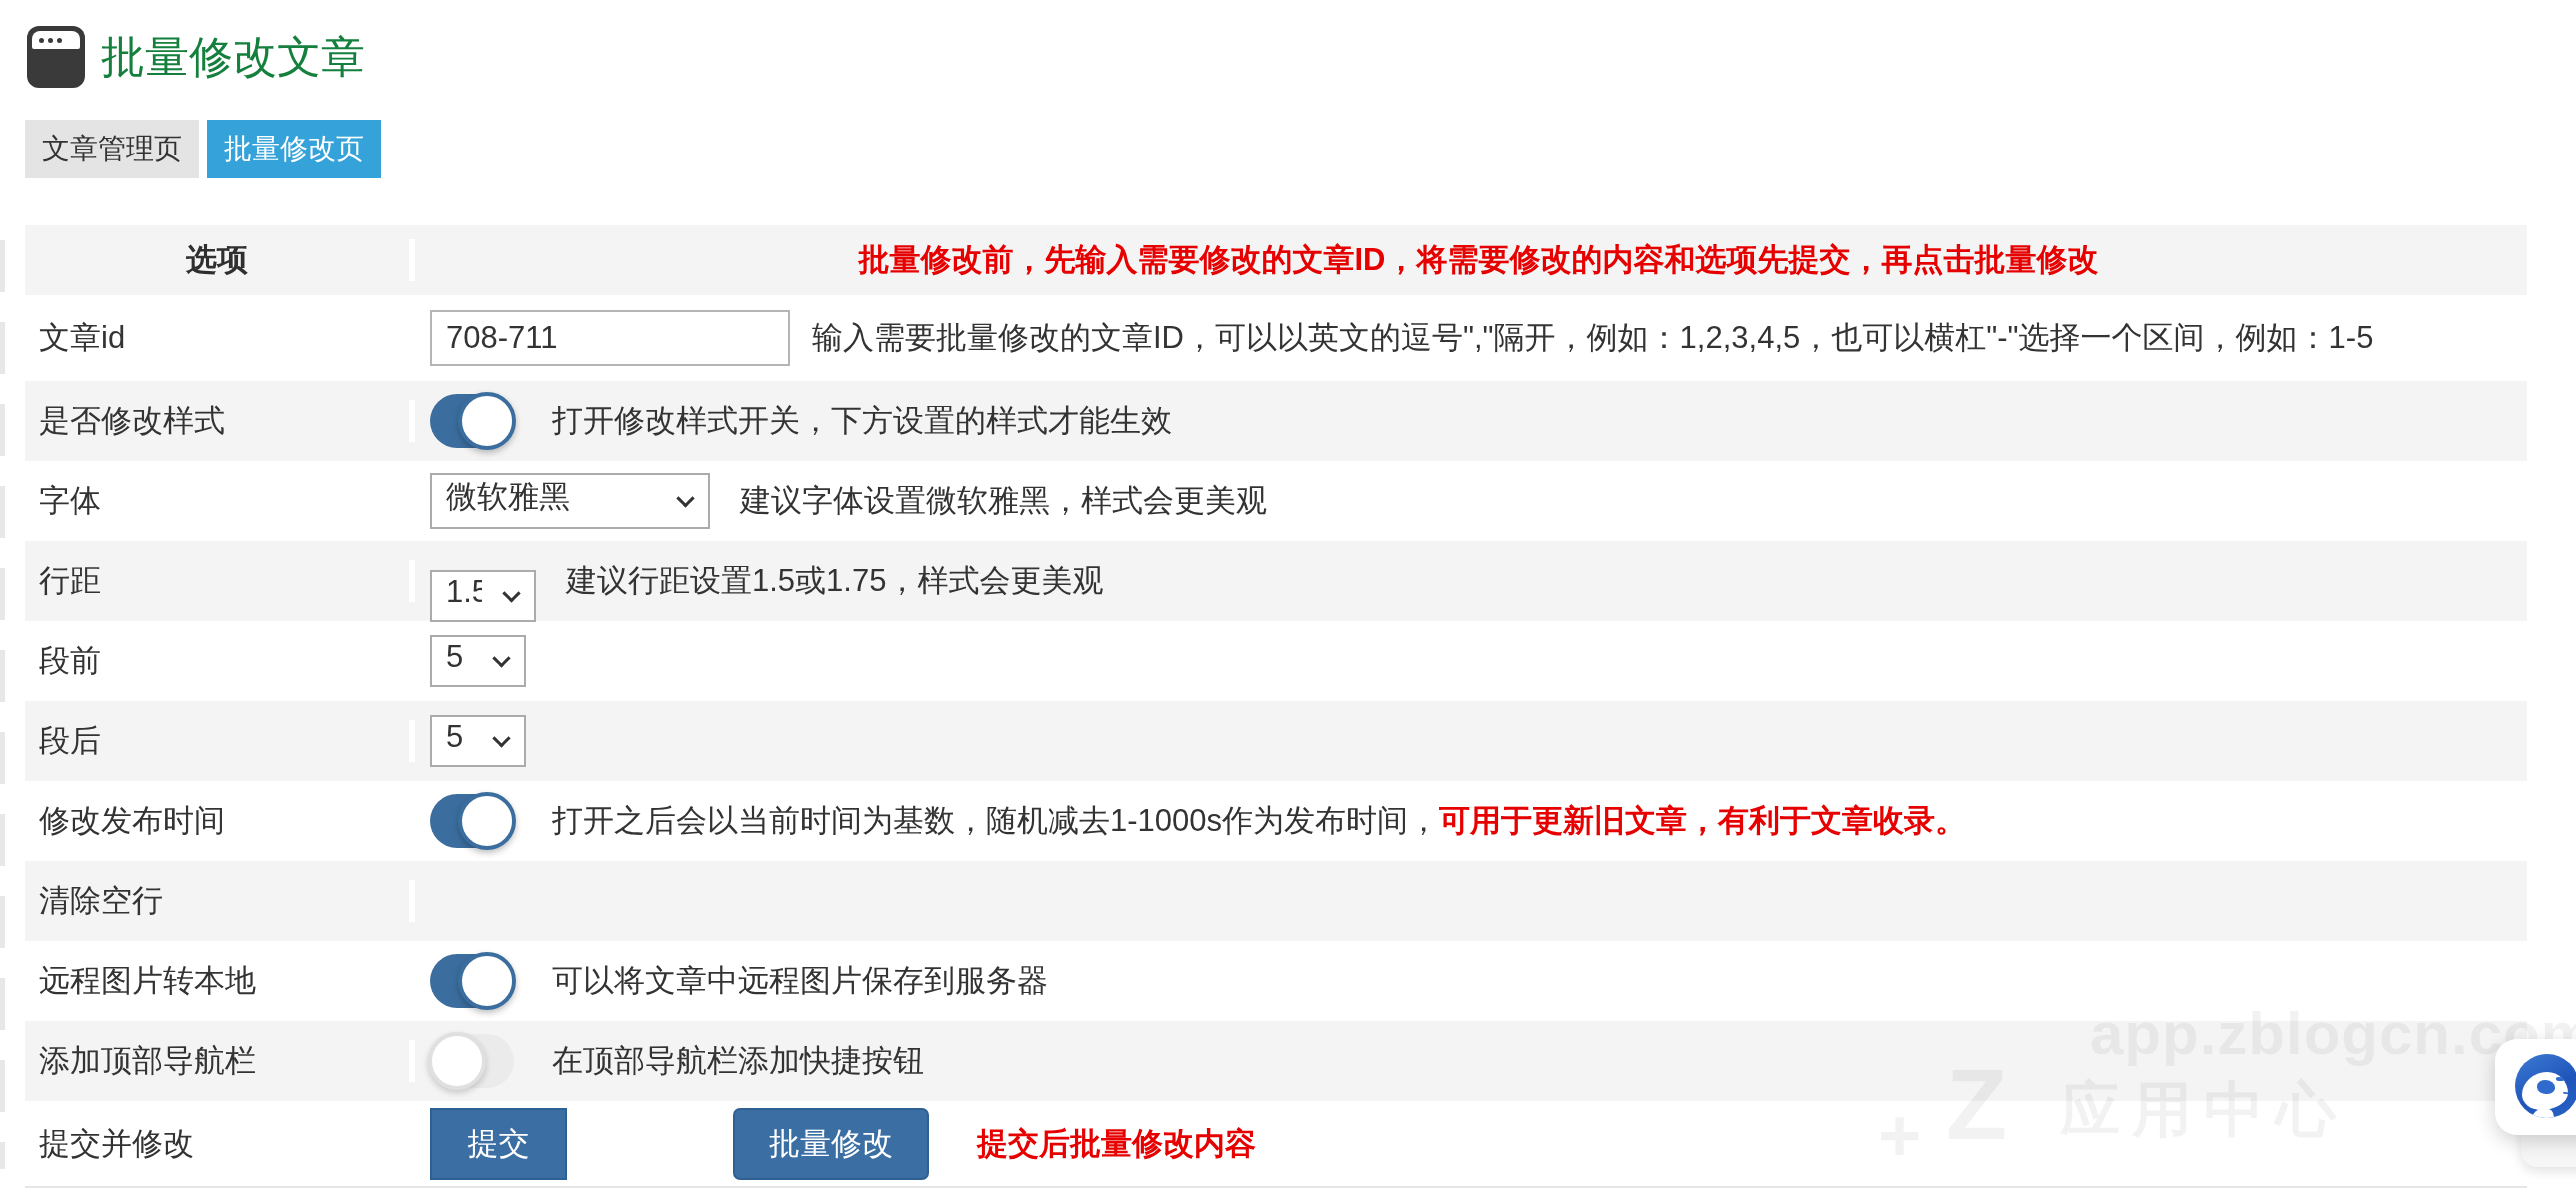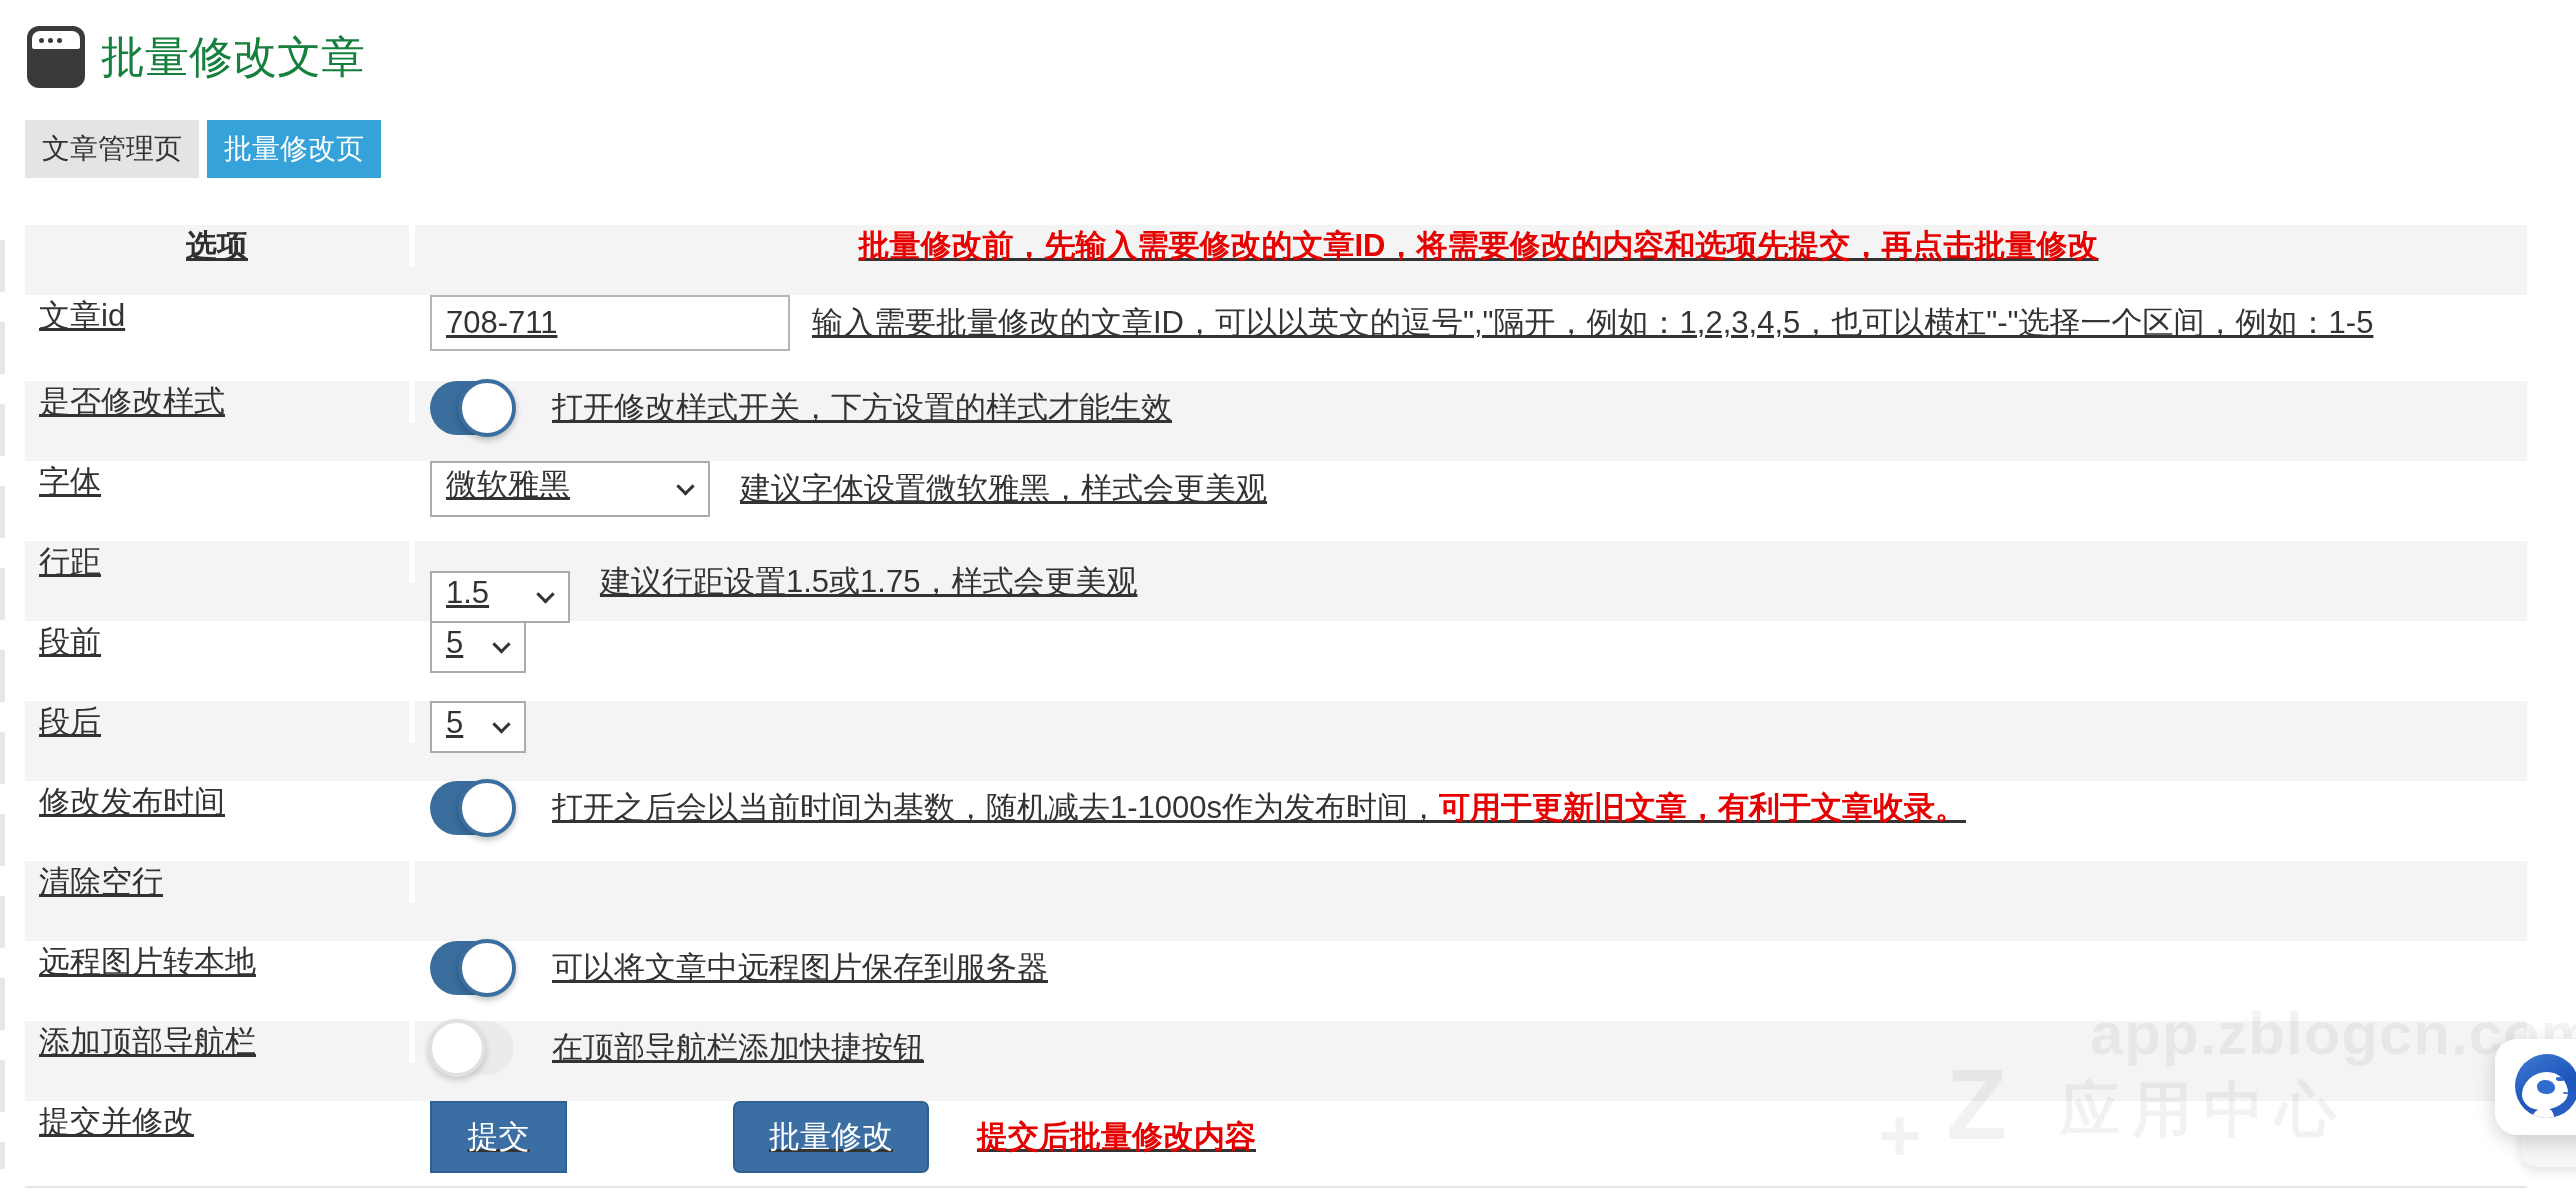--- a/index.html
+++ b/index.html
@@ -16,21 +16,21 @@
   .page-h1 { font-size:44px; font-weight:500; color:#15803d; margin-left:16px; white-space:nowrap; }
 
   
   .tabs { position:absolute; left:25px; top:120px; display:flex; gap:8px; }
   .tab { height:58px; padding:0 12px; min-width:174px; display:flex; align-items:center; justify-content:center;
     font-size:28px; color:#333; background:#e4e4e4; cursor:pointer; white-space:nowrap; }
   .tab.active { background:#35a3da; color:#fff; }
 
   
   .table { position:absolute; left:25px; top:225px; width:2502px; border-bottom:2px solid #e5e5e5; }
-  .row { display:flex; align-items:flex-start; height:80px; background:#fff;text-decoration:underline; }
+  .row { display:flex; align-items:center; height:80px; background:#fff; }
   .row.alt { background:#f4f4f4; }
   .row.header-row { height:70px; background:#f4f4f4; }
   .row.id-row { height:86px; }
   .row.action-row { height:85px; }
   .cell-label { width:390px; flex:none; border-right:6px solid #fff; display:flex; align-items:center;
     padding-left:14px; font-size:31px; color:#333; white-space:nowrap; }
   .header-row .cell-label { justify-content:center; padding-left:0; font-weight:bold; color:#2f2f2f; }
   .cell-control { flex:1; display:flex; align-items:center; padding-left:15px; font-size:31px; color:#333; min-width:0; }
   .notice { flex:1; text-align:center; font-size:31px; font-weight:bold; color:#e60000; white-space:nowrap; }
   .desc { margin-left:26px; white-space:nowrap; }
@@ -51,21 +51,21 @@
   .toggle.off .knob { right:auto; left:-2px; border-color:#e0e0e0; box-shadow:0 3px 6px rgba(0,0,0,.18); }
 
   
   .select { position:relative; background:#fff; border:2px solid #ababab; height:56px;
     display:flex; align-items:center; flex:none; }
   .select select { appearance:none; -webkit-appearance:none; border:none; background:transparent;
     font-size:31px; color:#333; width:100%; height:100%; padding:0 52px 9px 14px; font-family:inherit; outline:none; }
   .select .chev { position:absolute; right:16px; top:50%; width:13px; height:13px;
     border-right:3px solid #333; border-bottom:3px solid #333; transform:translateY(-70%) rotate(45deg); pointer-events:none; }
   .select.font-select { width:280px; }
-  .select.small { width:140px; height:52px;margin-top:30px; }
+  .select.small { width:106px; height:52px;margin-top:30px; }
   .select.tiny { width:96px; height:52px; }
 
   
   .btn { height:72px; background:#3b6fa3; border:2px solid #2f6092; color:#fff; font-size:31px;
     font-family:inherit; cursor:pointer; flex:none; }
   .btn.submit { width:137px; }
   .btn.batch { width:196px; margin-left:166px;border-radius:7px; }
   .note-red { color:#e60000; font-weight:bold; margin-left:48px; font-size:31px; white-space:nowrap; }
 
   

